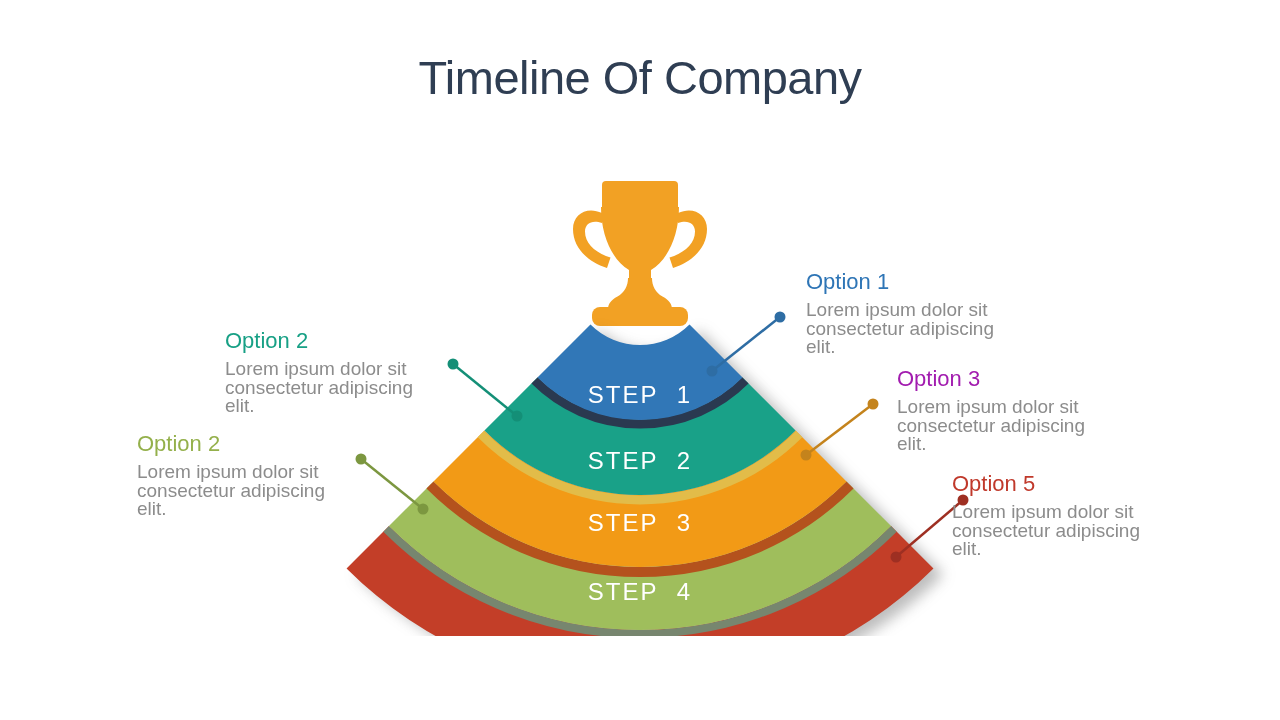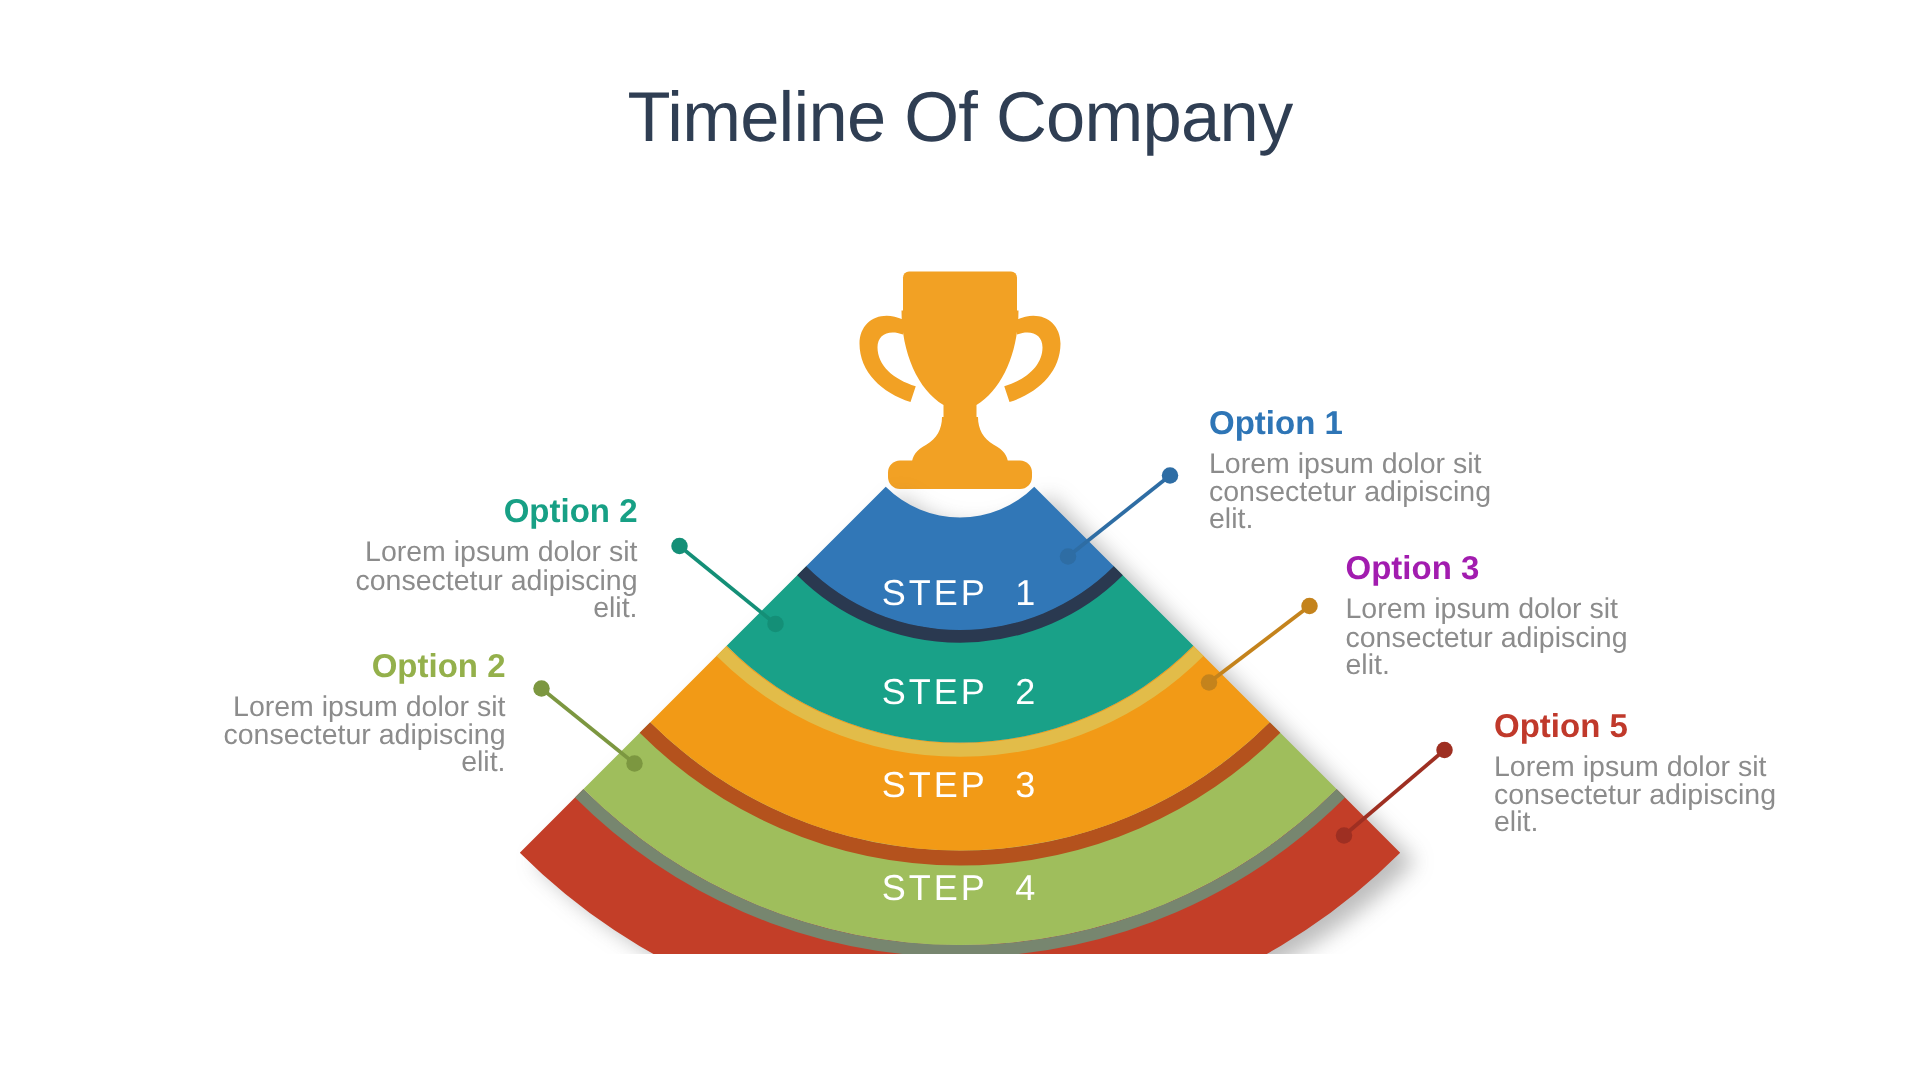--- a/index.html
+++ b/index.html
@@ -25,27 +25,27 @@
   .diagram-svg { position: absolute; top: 0; left: 0; }
   .fan-group { filter: drop-shadow(10px 6px 7px rgba(90,90,90,0.40)); }
   .step-label {
     font-family: "Liberation Sans", sans-serif;
     font-size: 24px;
     letter-spacing: 2px;
     word-spacing: 10px;
   }
   .callout { position: absolute; }
   .callout .opt-title {
-    font-size: 22px; line-height: 28px; font-weight: 700;
+    font-size: 22px; line-height: 28px; font-weight: 400;
     margin-bottom: 5px;
   }
   .callout .opt-body {
     font-size: 19px; line-height: 18.5px; font-weight: 400;
   }
-  .align-right { text-align: right; }
+  .align-right { text-align: left; }
   .align-left { text-align: left; }
   .page-badge {
     position: absolute; left: 1177px; top: 663px;
     width: 42px; height: 42px; border-radius: 50%;
     color: #0f172a; font-size: 17px; font-weight: 700;
     display: flex; align-items: center; justify-content: center;
   }
 </style>
 </head>
 <body>
@@ -129,20 +129,20 @@
   <div class="callout align-left" style="left:897px; top:365px; width:200px;">
     <div class="opt-title" style="color: #a21caf;">Option 3</div>
     <div class="opt-body" style="color: rgb(140, 140, 140);">Lorem ipsum dolor sit consectetur adipiscing elit.</div>
   </div>
 
   <div class="callout align-right" style="left:137px; top:430px; width:200px;">
     <div class="opt-title" style="color: rgb(148, 176, 75);">Option 2</div>
     <div class="opt-body" style="color: rgb(140, 140, 140);">Lorem ipsum dolor sit consectetur adipiscing elit.</div>
   </div>
 
-  <div class="callout align-left" style="left:996px; top:470px; width:200px;">
+  <div class="callout align-left" style="left:952px; top:470px; width:200px;">
     <div class="opt-title" style="color: rgb(192, 57, 43);">Option 5</div>
     <div class="opt-body" style="color: rgb(140, 140, 140);">Lorem ipsum dolor sit consectetur adipiscing elit.</div>
   </div>
 
   <div class="page-badge" style="background-color: rgb(44, 130, 187);">143</div>
 
 </div>
 
 </body></html>

